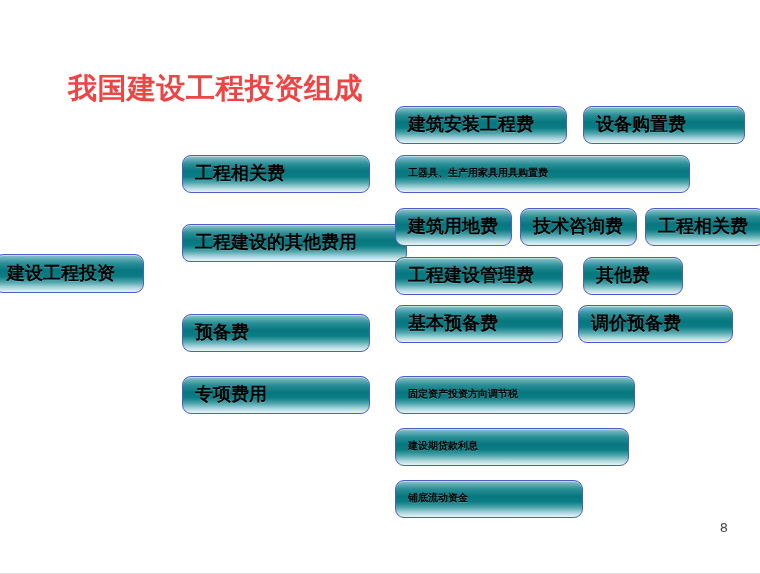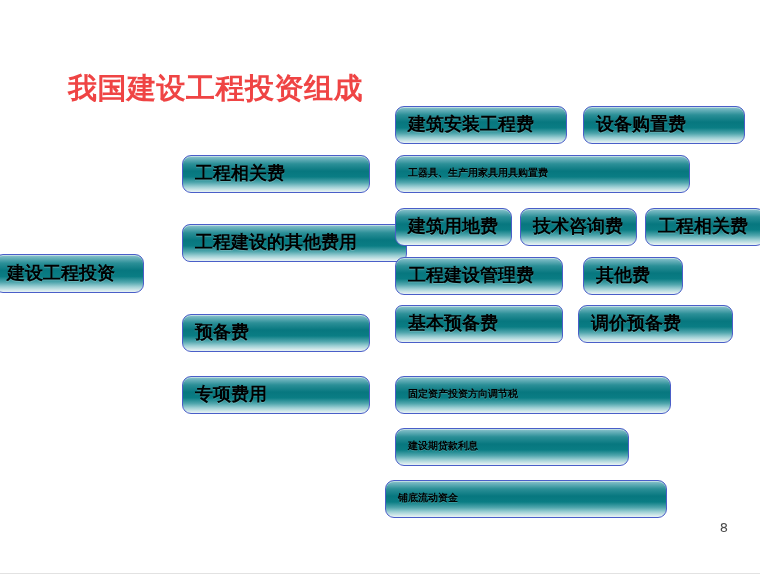--- a/index.html
+++ b/index.html
@@ -121,25 +121,25 @@
       </div>
       <div class="node" style="left: 583px; top: 257px; width: 100px; height: 38px;">
         <span class="label">其他费</span>
       </div>
       <div class="node" style="left: 395px; top: 305px; width: 168px; height: 38px; border-radius: 7px;">
         <span class="label">基本预备费</span>
       </div>
       <div class="node" style="left: 578px; top: 305px; width: 155px; height: 38px;">
         <span class="label">调价预备费</span>
       </div>
-      <div class="node wide" style="left: 395px; top: 376px; width: 276px; height: 38px;">
+      <div class="node wide" style="left: 395px; top: 376px; width: 240px; height: 38px;">
         <span class="label">固定资产投资方向调节税</span>
       </div>
       <div class="node wide" style="left: 395px; top: 428px; width: 234px; height: 38px; padding-left: 33px;">
         <span class="label">建设期贷款利息</span>
       </div>
-      <div class="node wide" style="left: 385px; top: 480px; width: 282px; height: 38px;">
+      <div class="node wide" style="left: 395px; top: 480px; width: 188px; height: 38px;">
         <span class="label">铺底流动资金</span>
       </div>
     </div>
 
   <div id="pagenum">8</div>
 </div>
 
 </body></html>

